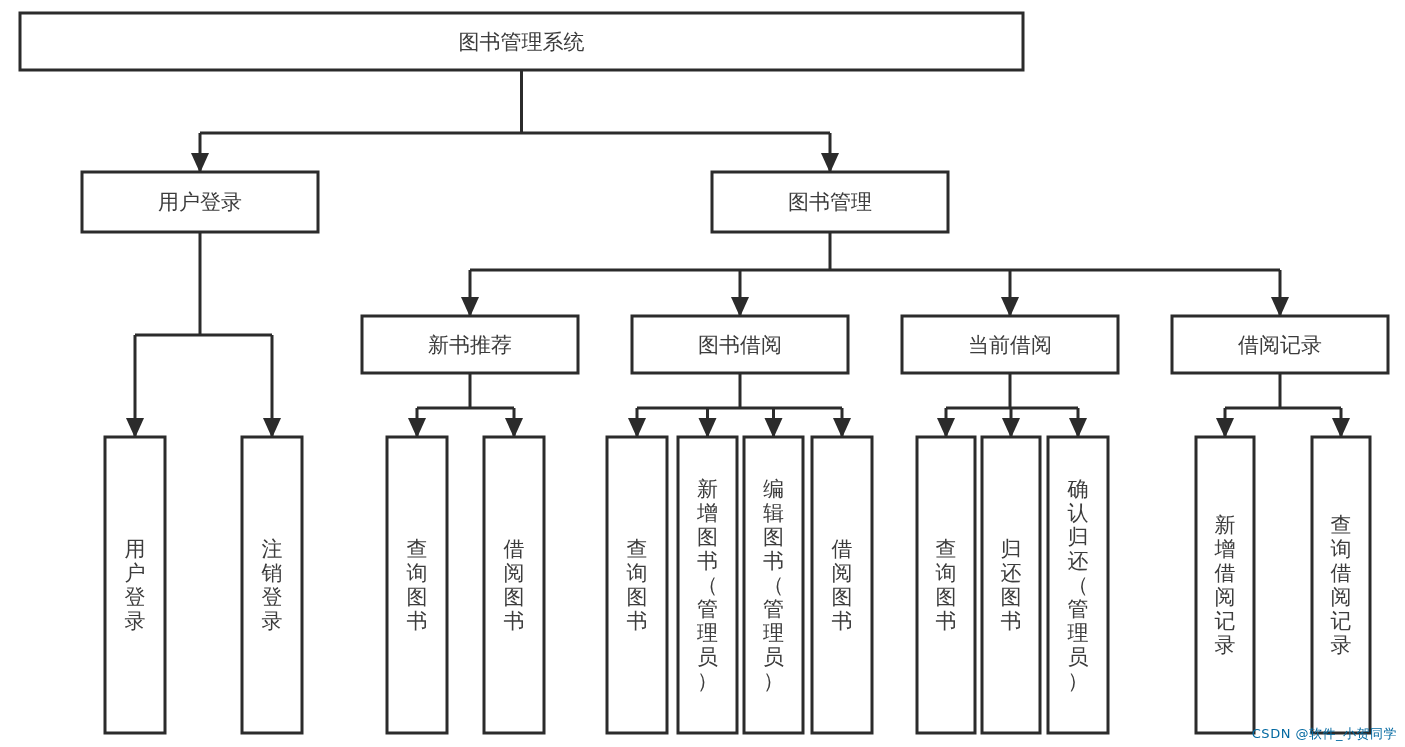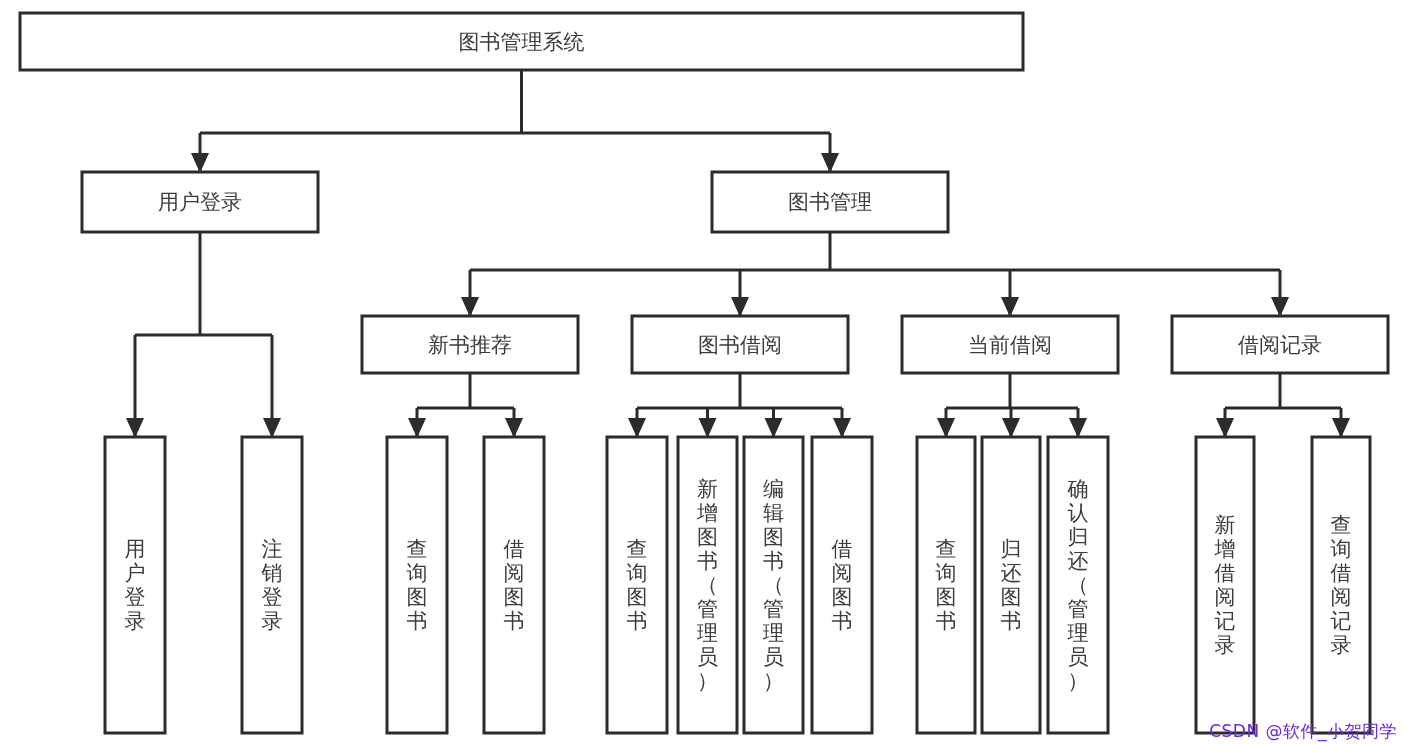--- a/index.html
+++ b/index.html
@@ -58,22 +58,22 @@
     fill: #3c3c3c;
     text-anchor: middle;
     dominant-baseline: middle;
     white-space: pre;
   }
   .watermark-text {
     position: absolute;
     right: 8px;
     bottom: 4px;
     font-family: "DejaVu Sans", "Liberation Sans", sans-serif;
-    font-size: 17px;
-    color: #6d28d9;
+    font-size: 13px;
+    color: #0369a1;
     letter-spacing: 0.5px;
     user-select: none;
     white-space: nowrap;
   }
 </style>
 </head>
 <body>
 
 <div id="diagram-root">
   <svg id="tree-svg" viewBox="0 0 1405 747" xmlns="http://www.w3.org/2000/svg">

